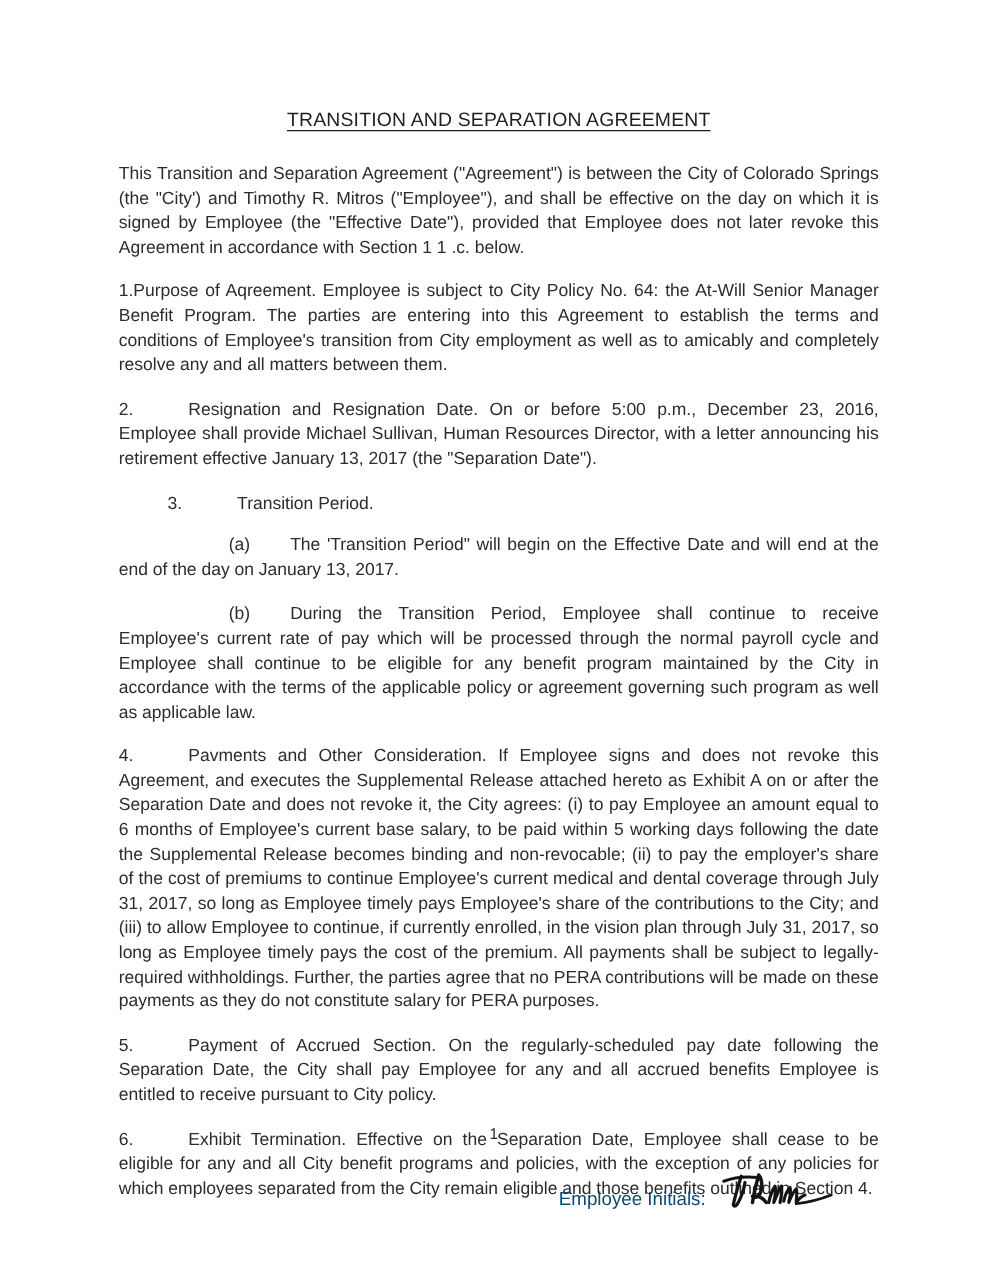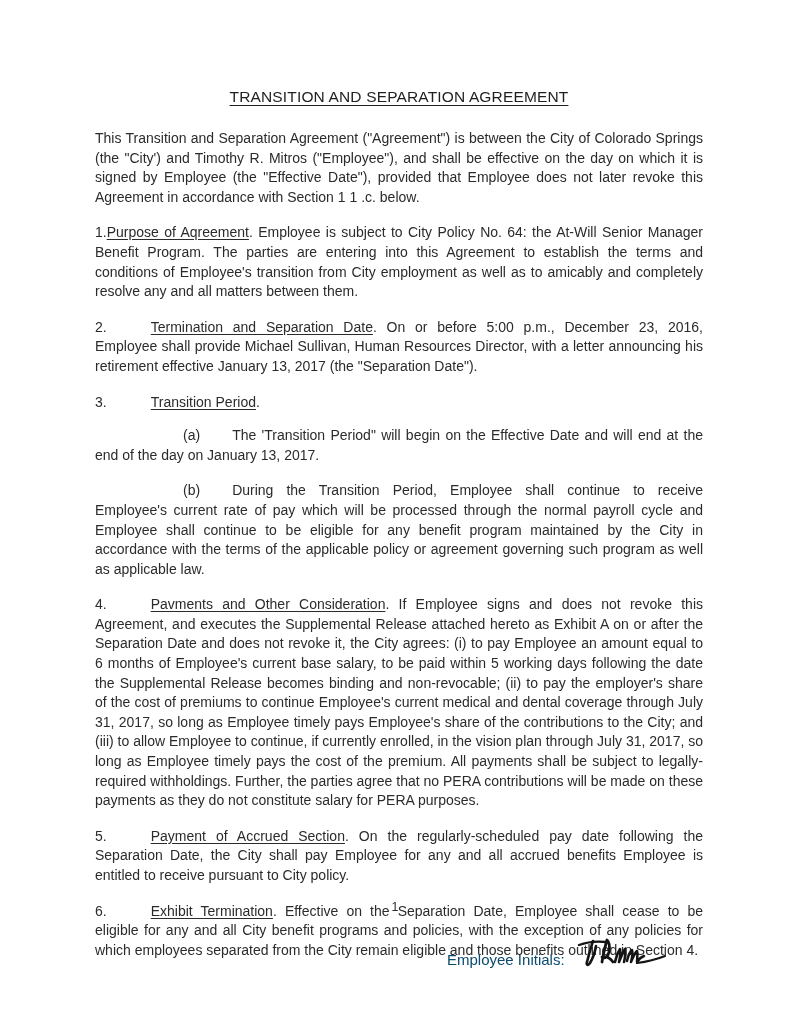--- a/index.html
+++ b/index.html
@@ -39,40 +39,40 @@
   p.para {
     margin: 0 0 16px 0;
     font-size: 14px;
     line-height: 19.6px;
     text-align: justify;
     text-justify: inter-word;
     color: #2b2b2b;
   }
   p.heading-only {
     margin-bottom: 14px;
+    margin-left: 39px;
   }
   .num {
     display: inline-block;
   }
   .num-tab {
     display: inline-block;
     width: 44px;
   }
   .sub-indent {
     text-indent: 44px;
   }
   .lbl {
     display: inline-block;
   }
   .lbl-tab {
     display: inline-block;
     width: 32px;
   }
   .u {
-    text-decoration: underline;
     text-underline-offset: 2px;
   }
   .page-number {
     position: absolute;
     left: 0;
     right: 0;
     top: 900px;
     text-align: center;
     font-size: 12.4px;
     color: #2b2b2b;
@@ -104,21 +104,21 @@
 <div class="page">
 
   <div class="doc-body">
 
     <h1 class="doc-title"><span class="u">TRANSITION AND SEPARATION AGREEMENT</span></h1>
 
     <p class="para">This Transition and Separation Agreement ("Agreement") is between the City of Colorado Springs (the "City') and Timothy R. Mitros ("Employee"), and shall be effective on the day on which it is signed by Employee (the "Effective Date"), provided that Employee does not later revoke this Agreement in accordance with Section 1 1 .c. below.</p>
 
     <p class="para"><span class="num">1.</span><span class="u">Purpose of Aqreement</span><span>. Employee is subject to City Policy No. 64: the At-Will Senior Manager Benefit Program. The parties are entering into this Agreement to establish the terms and conditions of Employee's transition from City employment as well as to amicably and completely resolve any and all matters between them.</span></p>
 
-    <p class="para"><span class="num">2.</span><span class="num-tab"></span><span class="u">Termination and Separation Date</span><span>. On or before 5:00 p.m., December 23, 2016, Employee shall provide Michael Sullivan, Human Resources Director, with a letter announcing his retirement effective January 13, 2017 (the "Separation Date").</span></p>
+    <p class="para"><span class="num">2.</span><span class="num-tab"></span><span class="u">Resignation and Resignation Date</span><span>. On or before 5:00 p.m., December 23, 2016, Employee shall provide Michael Sullivan, Human Resources Director, with a letter announcing his retirement effective January 13, 2017 (the "Separation Date").</span></p>
 
     <p class="para heading-only"><span class="num">3.</span><span class="num-tab"></span><span class="u">Transition Period</span><span>.</span></p>
 
     <p class="para sub-indent"><span class="lbl">(a)</span><span class="lbl-tab"></span><span>The 'Transition Period" will begin on the Effective Date and will end at the end of the day on January 13, 2017.</span></p>
 
     <p class="para sub-indent"><span class="lbl">(b)</span><span class="lbl-tab"></span><span>During the Transition Period, Employee shall continue to receive Employee's current rate of pay which will be processed through the normal payroll cycle and Employee shall continue to be eligible for any benefit program maintained by the City in accordance with the terms of the applicable policy or agreement governing such program as well as applicable law.</span></p>
 
     <p class="para"><span class="num">4.</span><span class="num-tab"></span><span class="u">Pavments and Other Consideration</span><span>. If Employee signs and does not revoke this Agreement, and executes the Supplemental Release attached hereto as Exhibit A on or after the Separation Date and does not revoke it, the City agrees: (i) to pay Employee an amount equal to 6 months of Employee's current base salary, to be paid within 5 working days following the date the Supplemental Release becomes binding and non-revocable; (ii) to pay the employer's share of the cost of premiums to continue Employee's current medical and dental coverage through July 31, 2017, so long as Employee timely pays Employee's share of the contributions to the City; and (iii) to allow Employee to continue, if currently enrolled, in the vision plan through July 31, 2017, so long as Employee timely pays the cost of the premium. All payments shall be subject to legally-required withholdings. Further, the parties agree that no PERA contributions will be made on these payments as they do not constitute salary for PERA purposes.</span></p>
 
     <p class="para"><span class="num">5.</span><span class="num-tab"></span><span class="u">Payment of Accrued Section</span><span>. On the regularly-scheduled pay date following the Separation Date, the City shall pay Employee for any and all accrued benefits Employee is entitled to receive pursuant to City policy.</span></p>

